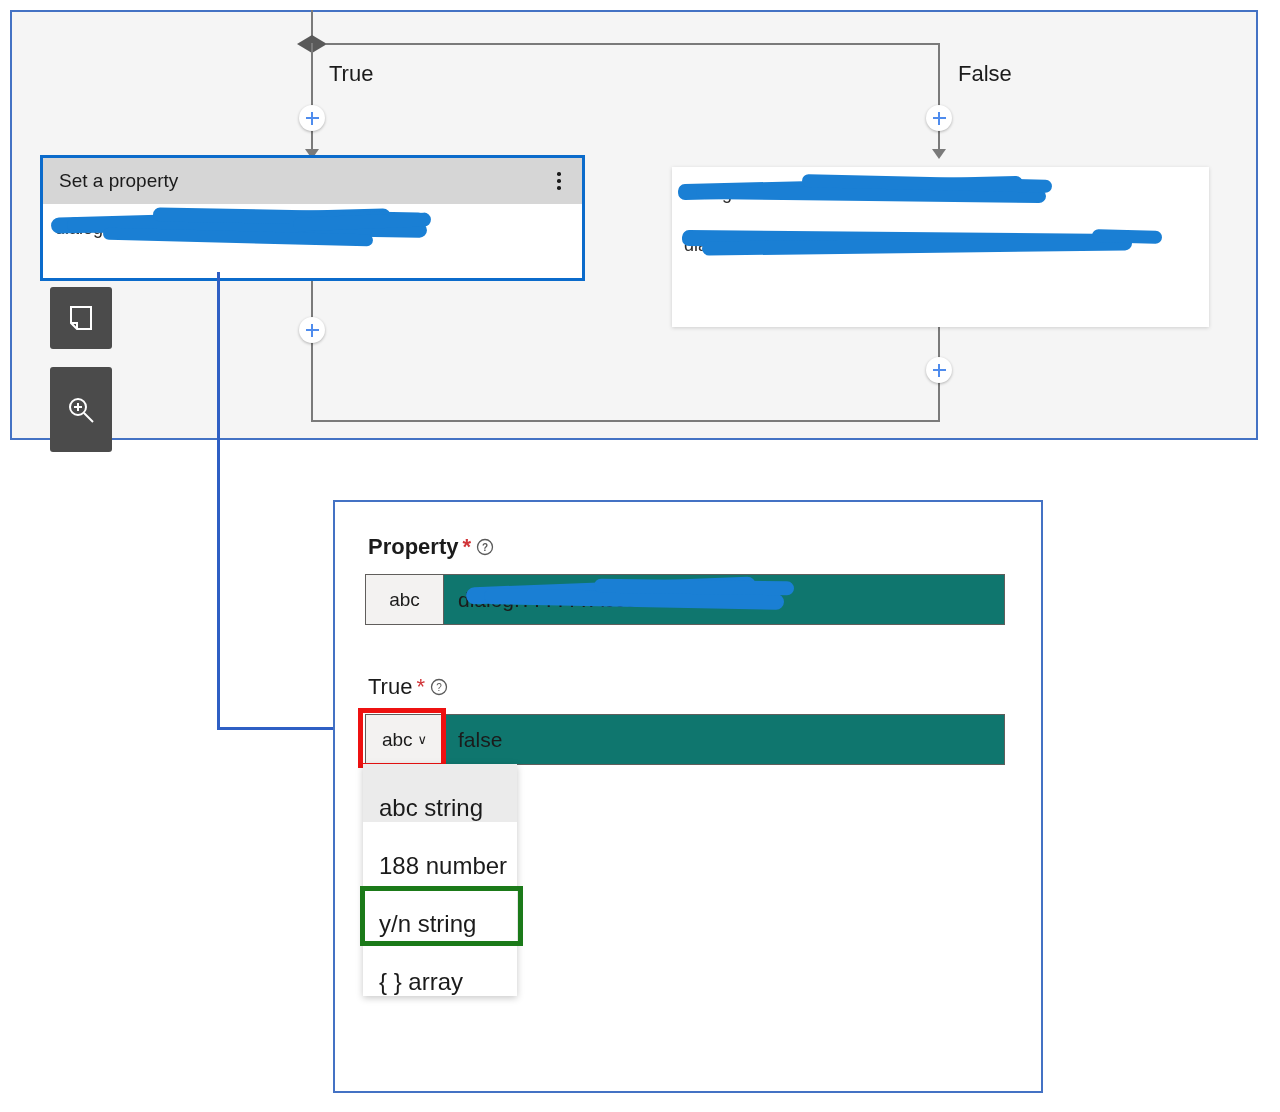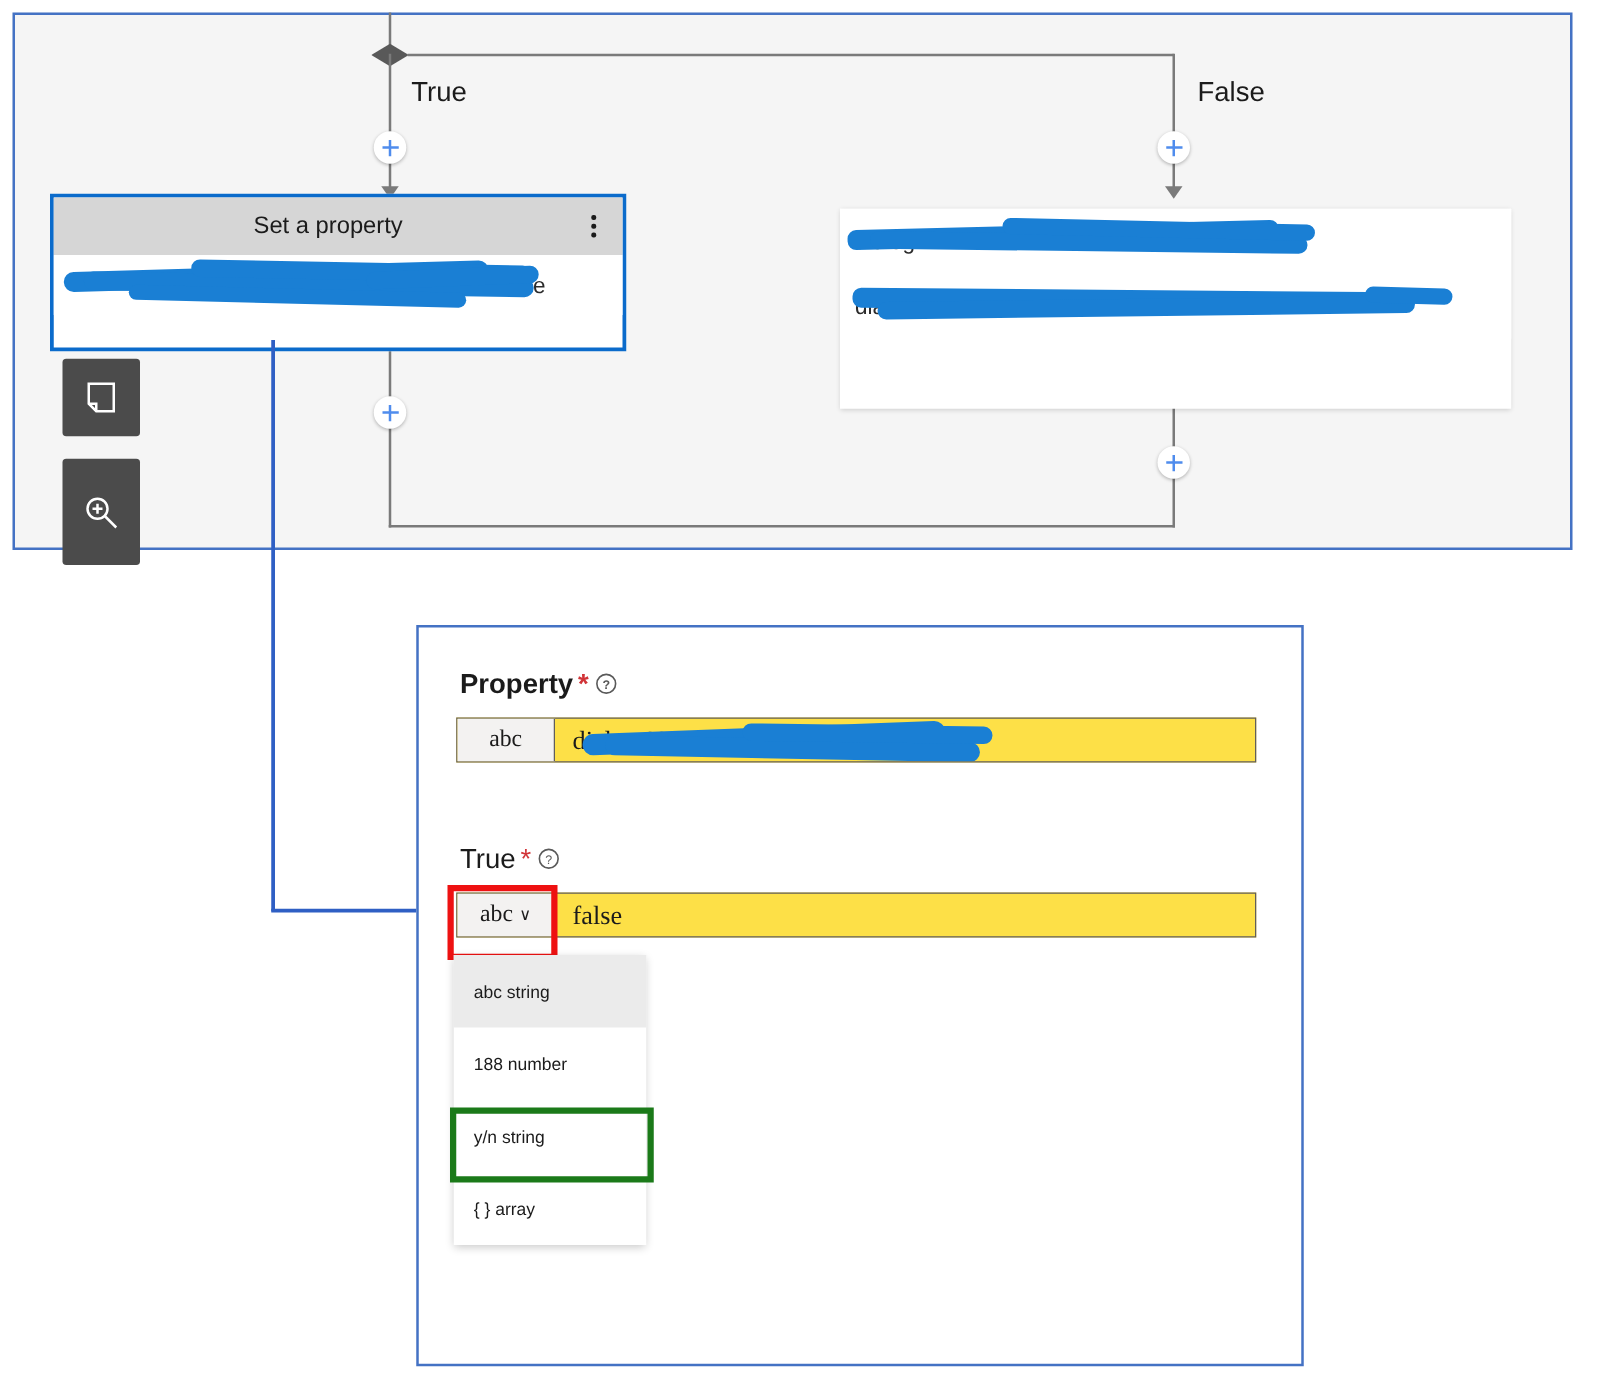--- a/index.html
+++ b/index.html
@@ -186,23 +186,22 @@
     display: inline-block;
     vertical-align: -2px;
     margin-left: 3px;
   }
 
   .field-box {
     position: absolute;
     display: flex;
     box-sizing: border-box;
     border: 1px solid #605e5c;
-    background: #fde047;
-    height: 36px;
-    font-family: Liberation Serif, serif;
+    background: #0f766e;
+    height: 51px;
   }
   .type-chip {
     width: 78px;
     background: #f3f2f1;
     border-right: 1px solid #605e5c;
     display: flex;
     align-items: center;
     justify-content: center;
     gap: 5px;
     font-size: 19px;
@@ -241,23 +240,23 @@
     position: absolute;
     left: 363px;
     top: 764px;
     width: 154px;
     background: #ffffff;
     box-shadow: 0 2px 7px rgba(0,0,0,.22);
   }
   .dd-item {
     height: 58px;
     display: flex;
-    align-items: center;
+    align-items: flex-end;
     padding-left: 16px;
-    font-size: 14px;
+    font-size: 24px;
     color: #1b1b1b;
     white-space: nowrap;
     box-sizing: border-box;
   }
   .dd-item.selected { background: #ebebeb; }
 
   
   .ann {
     position: absolute;
     background: #2f5fc4;
@@ -296,21 +295,21 @@
   <div class="plus-btn" style="left:914px; top:93px;"></div>
 
   <div class="line-v" style="left:299px; top:265px; height:145px;"></div>
   <div class="plus-btn" style="left:287px; top:305px;"></div>
 
   <div class="line-v" style="left:926px; top:305px; height:105px;"></div>
   <div class="plus-btn" style="left:914px; top:345px;"></div>
 
   <div class="line-h" style="left:299px; top:408px; width:629px;"></div>
 
-  <div class="card selected" style="left:28px; top:143px; width:461px; height:126px;text-align:center;">
+  <div class="card selected" style="left:28px; top:143px; width:545px; height:126px;">
     <div class="card-header">
       <span class="card-title">Set a property</span>
       <span class="kebab">
         <i></i>
           <i></i>
           <i></i>
       </span>
     </div>
     <div class="card-body">
       <div class="card-row">

